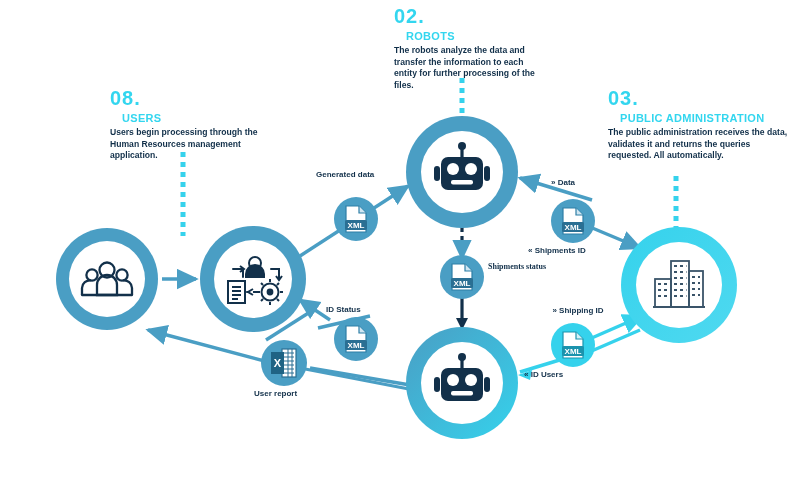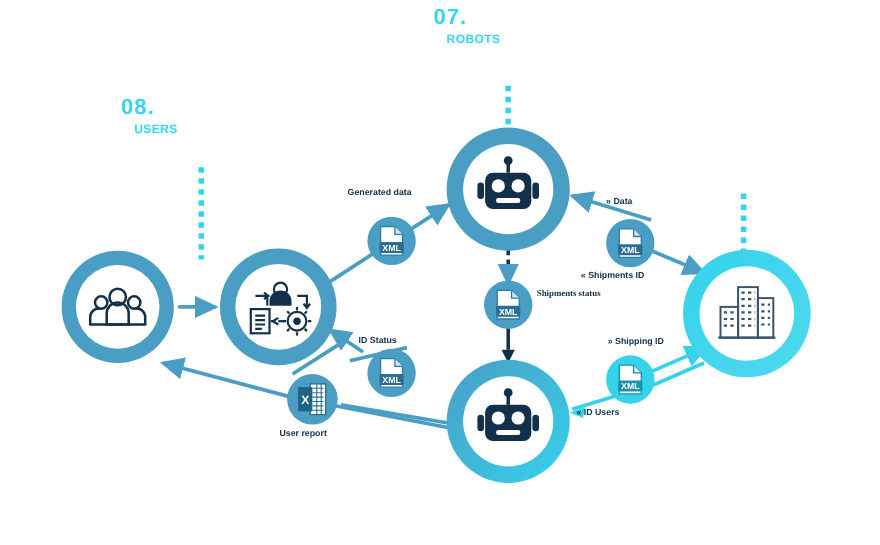--- a/index.html
+++ b/index.html
@@ -241,27 +241,34 @@
         <path d="M4,-14 v28 M8,-14 v28" stroke="#2a6f93" stroke-width="1"></path>
         <rect x="-13" y="-11" width="13" height="22" fill="#1f6384"></rect>
         <text x="-6.5" y="4" font-size="11" font-weight="bold" fill="#ffffff" text-anchor="middle" font-family="Liberation Sans, sans-serif">X</text>
       </g>
     </g>
   </svg>
 
   <div class="txtbox" style="left:110px;top:88px;width:170px;">
     <div class="num">08.</div>
     <div class="head">USERS</div>
+    <div class="body">Users begin processing through the Human Resources management application.</div>
   </div>
 
   <div class="txtbox" style="left:394px;top:6px;width:152px;">
-    <div class="num">07.</div>
+    <div class="num">02.</div>
     <div class="head">ROBOTS</div>
+    <div class="body">The robots analyze the data and transfer the information to each entity for further processing of the files.</div>
   </div>
 
+  <div class="txtbox" style="left:608px;top:88px;width:180px;">
+    <div class="num">03.</div>
+    <div class="head">PUBLIC ADMINISTRATION</div>
+    <div class="body">The public administration receives the data, validates it and returns the queries requested. All automatically.</div>
+  </div>
 
   <div class="flabel" style="left:316px;top:170px;width:80px;">Generated data</div>
 
   <div class="flabel l" style="left:488px;top:262px;width:70px;text-align:left;font-family:Liberation Serif, serif;">Shipments status</div>
 
   <div class="flabel l" style="left:551px;top:178px;width:70px;text-align:left;">» Data</div>
 
   <div class="flabel l" style="left:528px;top:246px;width:84px;text-align:left;">« Shipments ID</div>
 
   <div class="flabel l" style="left:534px;top:306px;width:88px;text-align:center;">» Shipping ID</div>

